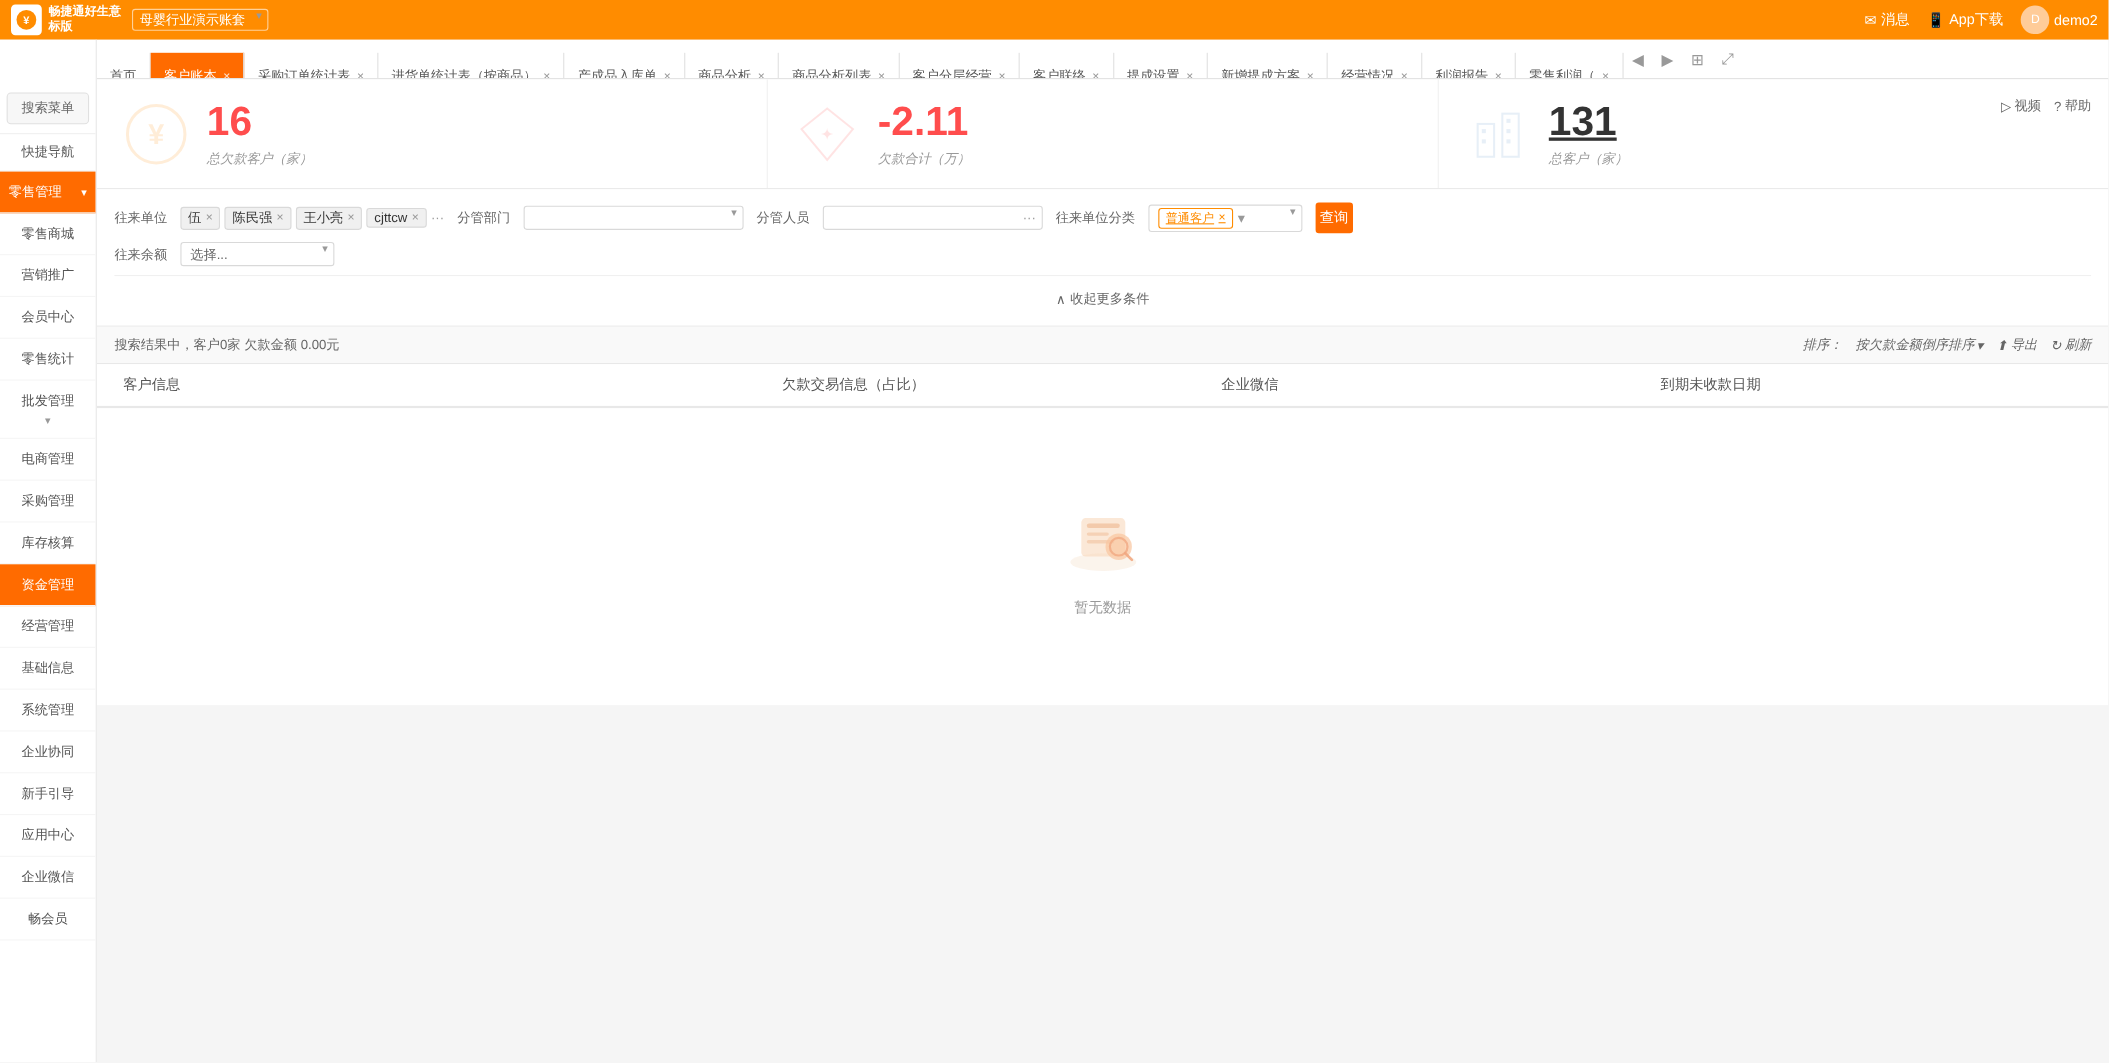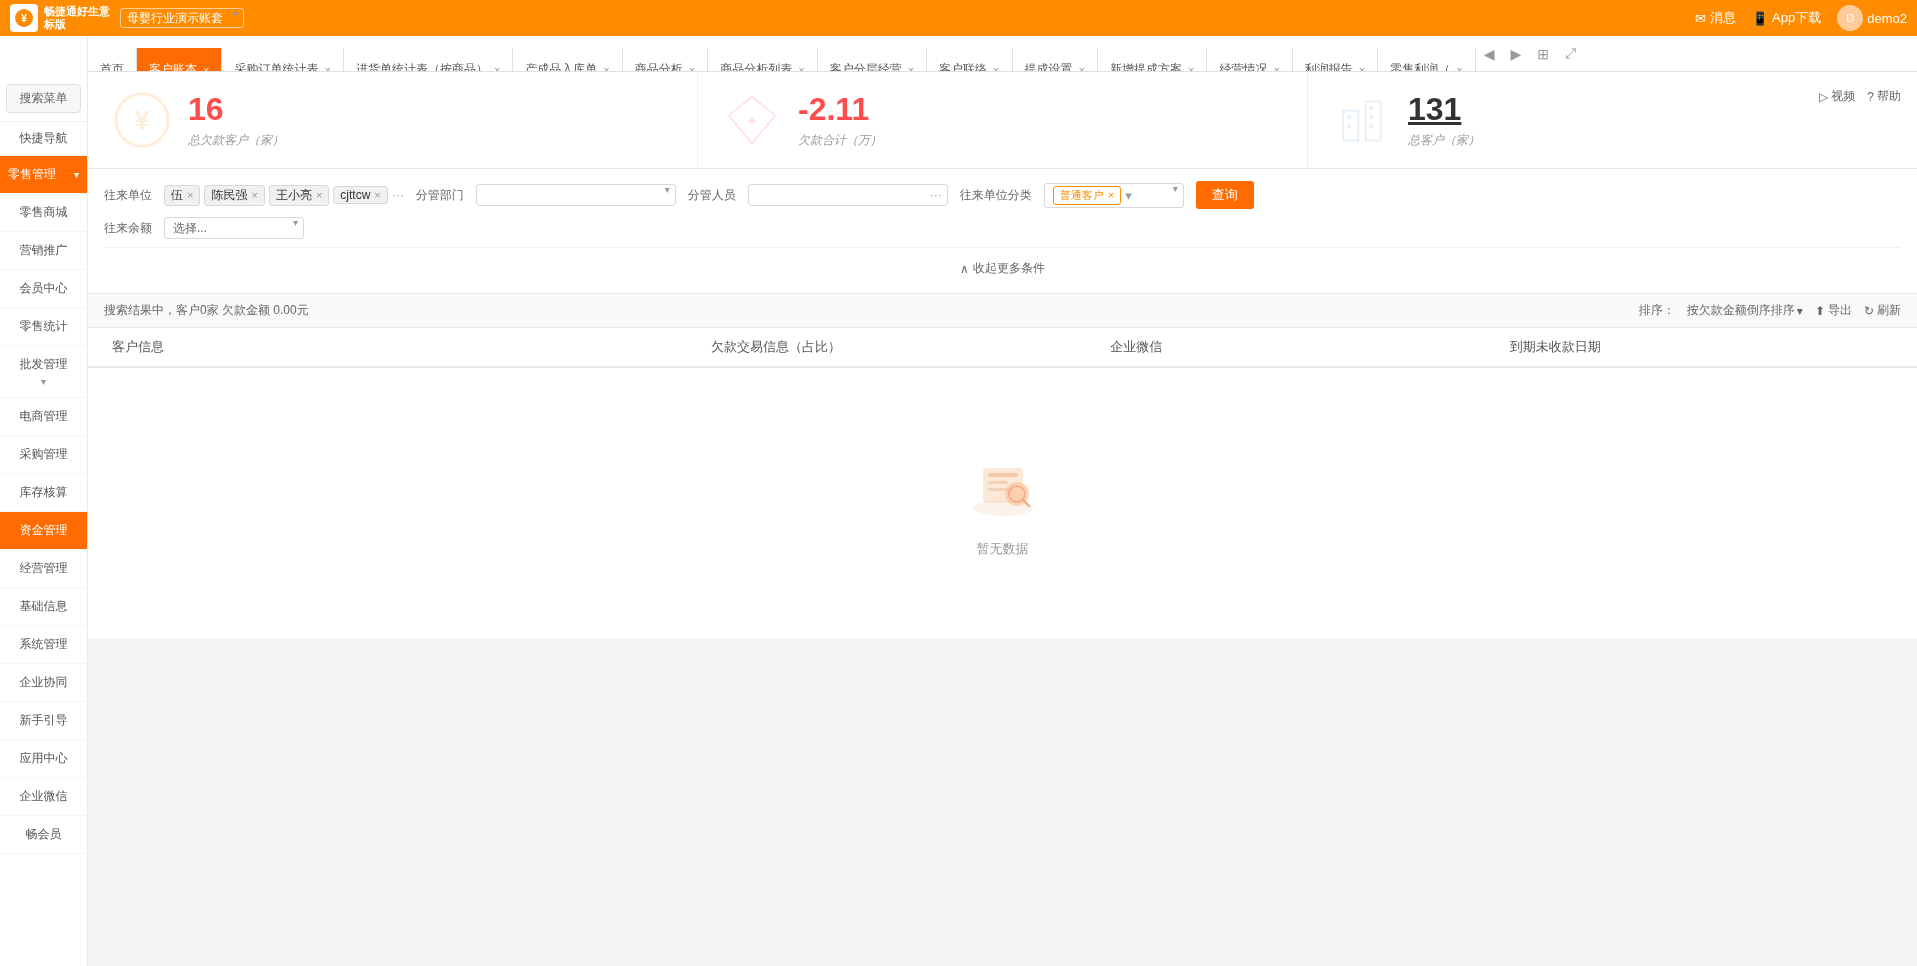--- a/index.html
+++ b/index.html
@@ -41,21 +41,21 @@
     .tab-item.active .tab-close { color: rgba(255,255,255,0.8); }
     .tab-nav-btn { padding: 0 8px; color: #999; cursor: pointer; font-size: 14px; flex-shrink: 0; }
 
     
     .stats-row { display: flex; background: #fff; border-bottom: 1px solid #e8e8e8; }
     .stat-card { flex: 1; padding: 18px 24px; display: flex; align-items: center; gap: 16px; border-right: 1px solid #f0f0f0; position: relative; }
     .stat-card:last-child { border-right: none; }
     .stat-icon { width: 60px; height: 60px; display: flex; align-items: center; justify-content: center; opacity: 0.15; }
     .stat-icon svg { width: 56px; height: 56px; }
     .stat-info { flex: 1; }
-    .stat-value { font-size: 32px; font-weight: bold; color: #ff4d4d; }
+    .stat-value { font-size: 37px; font-weight: bold; color: #ff4d4d; }
     .stat-value.negative { color: #ff4d4d; }
     .stat-value.dark { color: #333; text-decoration: underline; }
     .stat-label { font-size: 12px; color: #999; margin-top: 4px; font-style: italic; }
     .stat-actions { position: absolute; right: 16px; top: 16px; display: flex; gap: 12px; font-size: 12px; color: #666; }
     .stat-action-btn { cursor: pointer; display: flex; align-items: center; gap: 3px; }
 
     
     .filter-area { background: #fff; padding: 12px 16px; border-bottom: 1px solid #e8e8e8; }
     .filter-row { display: flex; align-items: center; gap: 12px; flex-wrap: wrap; margin-bottom: 8px; }
     .filter-label { font-size: 12px; color: #666; white-space: nowrap; }
@@ -63,39 +63,39 @@
     .filter-tag { background: #f0f0f0; border: 1px solid #d9d9d9; border-radius: 3px; padding: 1px 6px; font-size: 12px; display: flex; align-items: center; gap: 4px; }
     .filter-tag .remove { cursor: pointer; color: #999; font-size: 11px; }
     .filter-more { color: #999; cursor: pointer; font-size: 12px; }
     .filter-select { border: 1px solid #d9d9d9; border-radius: 3px; padding: 3px 24px 3px 8px; font-size: 12px; color: #666; cursor: pointer; background: #fff; min-width: 120px; appearance: none; position: relative; }
     .filter-select-wrap { position: relative; display: inline-flex; }
     .filter-select-wrap::after { content: '▾'; position: absolute; right: 6px; color: #999; font-size: 10px; pointer-events: none; }
     .filter-input-wrap { position: relative; display: inline-flex; align-items: center; }
     .filter-input { border: 1px solid #d9d9d9; border-radius: 3px; padding: 3px 24px 3px 8px; font-size: 12px; color: #666; min-width: 200px; }
     .filter-input-wrap::after { content: '···'; position: absolute; right: 6px; color: #999; font-size: 12px; pointer-events: none; }
     .collapse-btn { display: flex; align-items: center; justify-content: center; gap: 4px; color: #666; font-size: 12px; cursor: pointer; padding: 4px 0; }
-    .query-btn { background: #ff6b00; color: #fff; border: none; border-radius: 3px; padding: 5px 16px; font-size: 13px; cursor: pointer; }
+    .query-btn { background: #ff6b00; color: #fff; border: none; border-radius: 3px; padding: 5px 4px; font-size: 13px; cursor: pointer; }
 
     
     .results-bar { display: flex; align-items: center; justify-content: space-between; padding: 8px 16px; background: #f9f9f9; border-bottom: 1px solid #e8e8e8; font-size: 12px; color: #666; }
-    .results-actions { display: flex; align-items: flex-start; gap: 12px; }
+    .results-actions { display: flex; align-items: flex-start; gap: 12px; font-style: italic; }
     .results-action-btn { display: flex; align-items: center; gap: 3px; cursor: pointer; color: #666; }
     .sort-label { color: #666; }
 
     
     .data-table { background: #fff; width: 100%; }
     .table-header { display: grid; grid-template-columns: 3fr 2fr 2fr 2fr; border-bottom: 2px solid #e8e8e8; padding: 10px 16px; font-size: 13px; color: #555; font-weight: 400; }
     .table-col { padding: 0 8px; }
 
     
     .empty-state { display: flex; flex-direction: column; align-items: center; justify-content: center; padding: 80px 0; color: #999; font-size: 13px; gap: 12px; }
     .empty-icon { width: 80px; height: 80px; opacity: 0.6; }
 
     
-    .customer-tag { background: #fff; border: 1px solid #ff8c00; color: #ff8c00; border-radius: 3px; padding: 1px 6px; font-size: 11px; display: flex; align-items: center; gap: 4px; }
+    .customer-tag { background: #fff; border: 1px solid #ff8c00; color: #ff8c00; border-radius: 3px; padding: 1px 6px; font-size: 11px; display: flex; align-items: center; gap: 4px; text-decoration: underline; }
     .customer-tag .remove { cursor: pointer; }
 
     
     ::-webkit-scrollbar { width: 6px; height: 6px; }
     ::-webkit-scrollbar-thumb { background: #ccc; border-radius: 3px; }
     ::-webkit-scrollbar-track { background: #f5f5f5; }
   </style>
 </head>
 <body>
 

